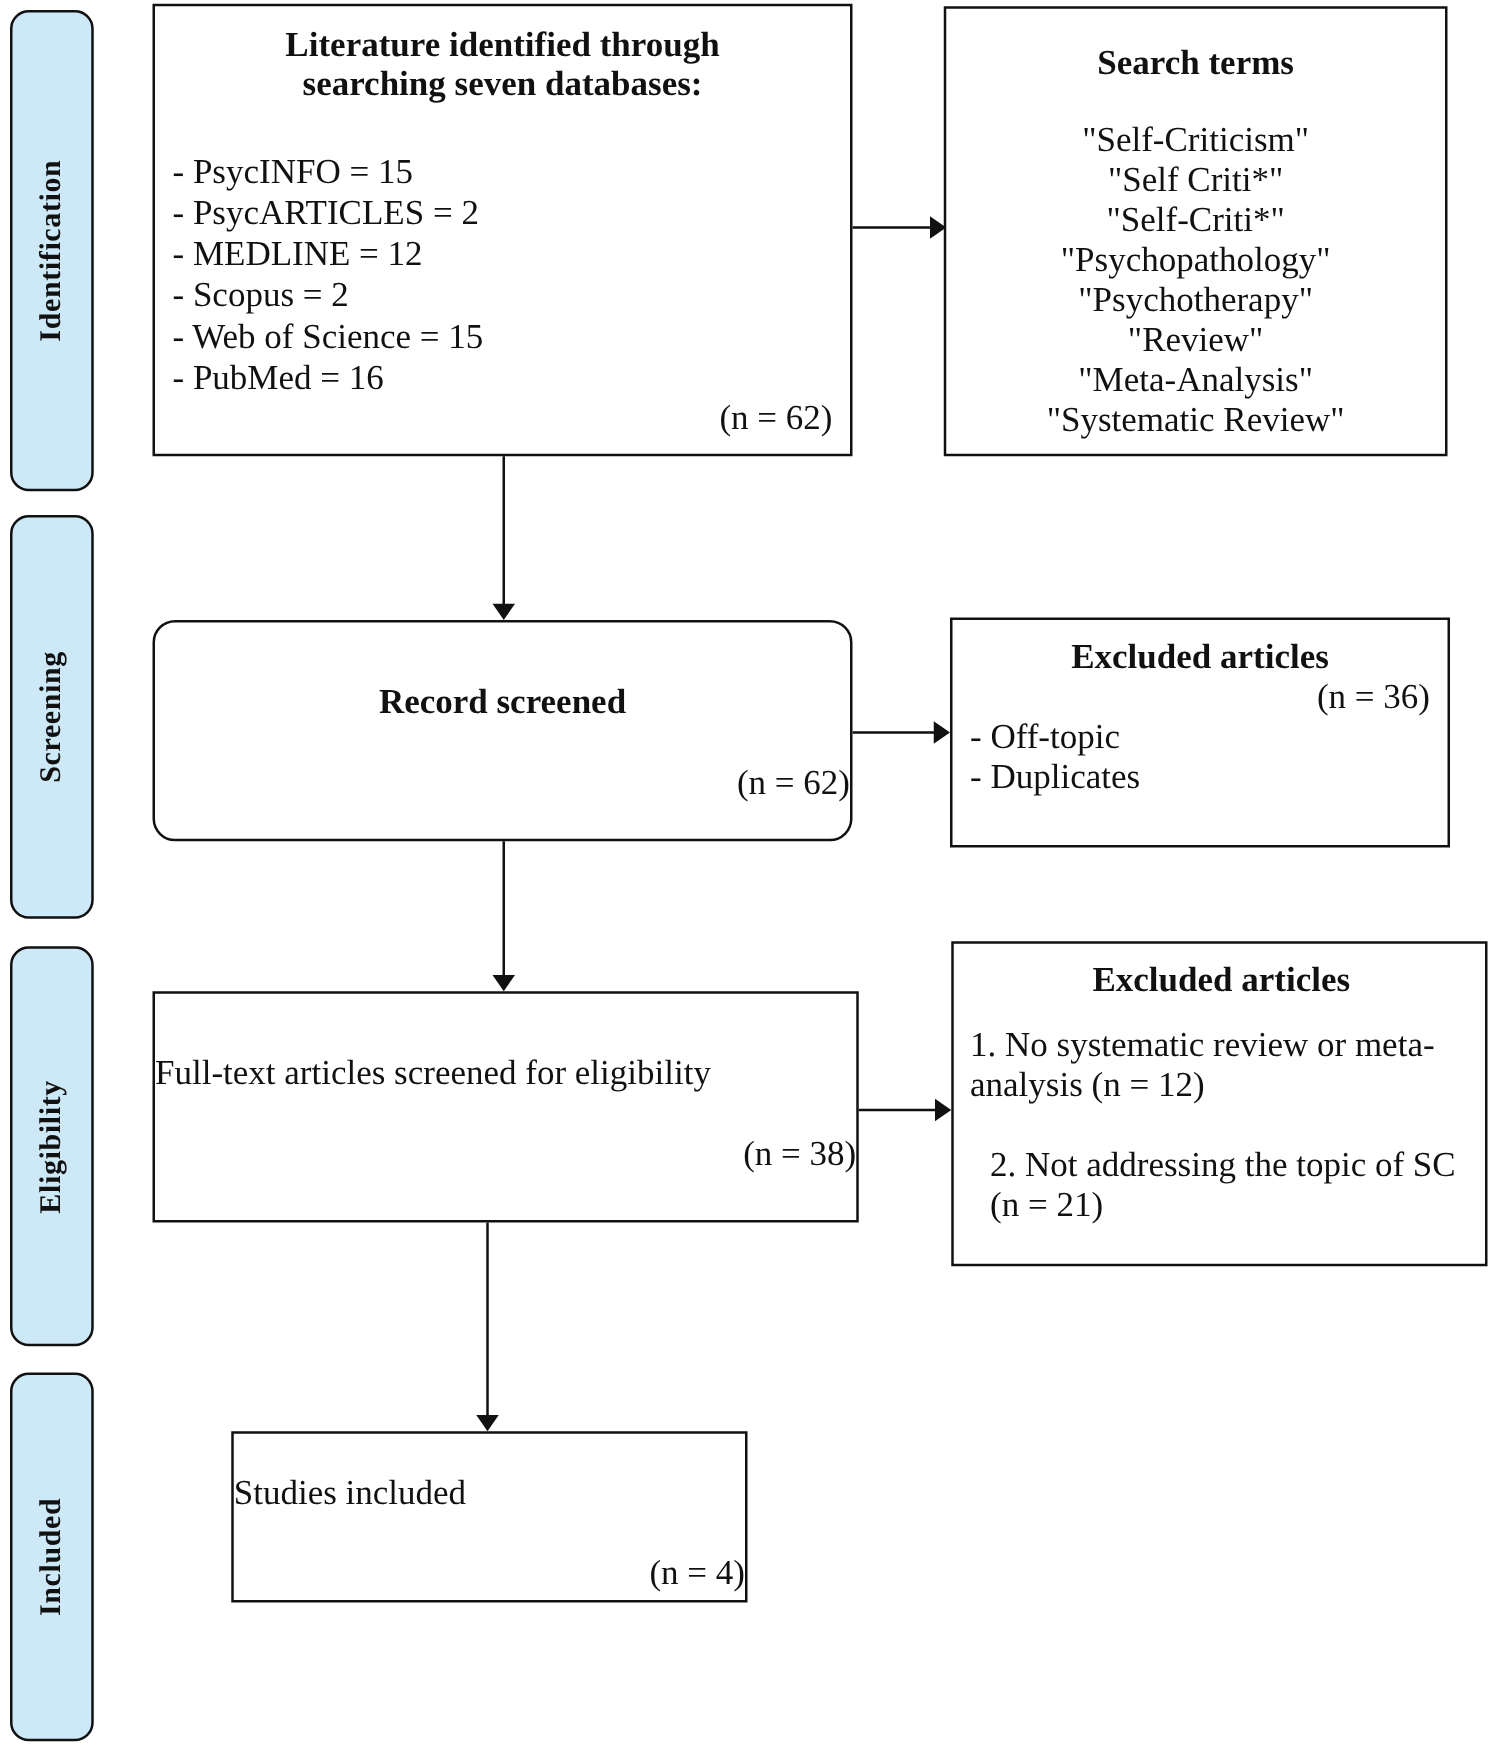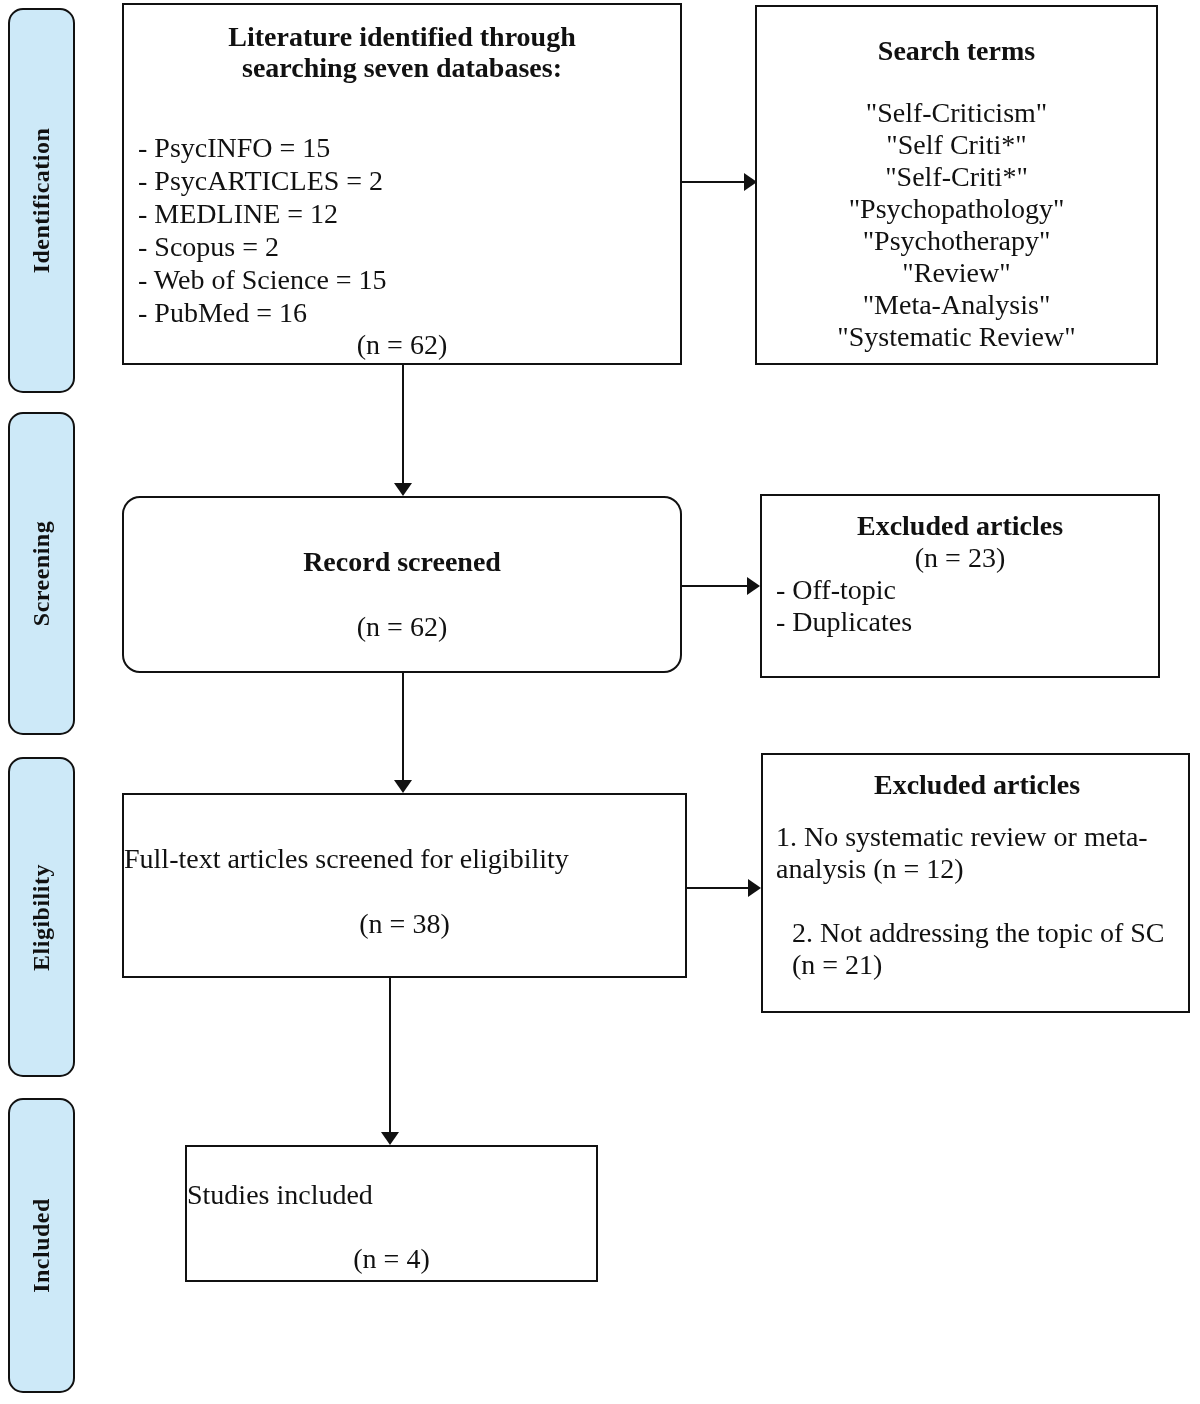--- a/index.html
+++ b/index.html
@@ -19,21 +19,21 @@
     transform:rotate(-90deg); white-space:nowrap;
     font-weight:bold; font-size:24px; letter-spacing:0.5px;
   }
   
   .box {
     position:absolute; background:#fff; border:2px solid #111;
     box-sizing:border-box; font-size:28px; line-height:32px;
   }
   .box-title { font-weight:bold; text-align:center; }
   .box-title-plain { font-weight:normal; }
-  .count { text-align:center; }
+  .count { text-align:right; }
   .list { text-align:left; }
   
   .hline { position:absolute; height:2px; background:#111; }
   .vline { position:absolute; width:2px; background:#111; }
   .head-right {
     position:absolute; width:0; height:0;
     border-top:9px solid transparent; border-bottom:9px solid transparent;
     border-left:13px solid #111;
   }
   .head-down {
@@ -55,21 +55,21 @@
   </div>
   <div class="stage" style="top:757px; height:320px;">
     <span>Eligibility</span>
   </div>
   <div class="stage" style="top:1098px; height:295px;">
     <span>Included</span>
   </div>
 
   <div class="box" style="left:122px; top:3px; width:560px; height:362px; padding:16px 14px 0 14px;">
     <div class="box-title" style="padding:0 40px; line-height:31px;">Literature identified through searching seven databases:</div>
-    <div class="list" style="margin-top:48px; line-height:33px;">
+    <div class="list" style="margin-top:38px; line-height:33px;">
       <div>- PsycINFO = 15</div>
       <div>- PsycARTICLES = 2</div>
       <div>- MEDLINE = 12</div>
       <div>- Scopus = 2</div>
       <div>- Web of Science = 15</div>
       <div>- PubMed = 16</div>
     </div>
     <div class="count">(n = 62)</div>
   </div>
 
@@ -87,21 +87,21 @@
     </div>
   </div>
 
   <div class="box" style="left:122px; top:496px; width:560px; height:177px; padding-top:48px;border-radius:18px;">
     <div class="box-title">Record screened</div>
     <div class="count" style="margin-top:33px;">(n = 62)</div>
   </div>
 
   <div class="box" style="left:760px; top:494px; width:400px; height:184px; padding:14px 14px 0 14px;">
     <div class="box-title">Excluded articles</div>
-    <div class="count">(n = 23)</div>
+    <div class="count">(n = 36)</div>
     <div class="list">
       <div>- Off-topic</div>
       <div>- Duplicates</div>
     </div>
   </div>
 
   <div class="box" style="left:122px; top:793px; width:565px; height:185px; padding-top:48px;">
     <div class="box-title-plain">Full-text articles screened for eligibility</div>
     <div class="count" style="margin-top:33px;">(n = 38)</div>
   </div>

